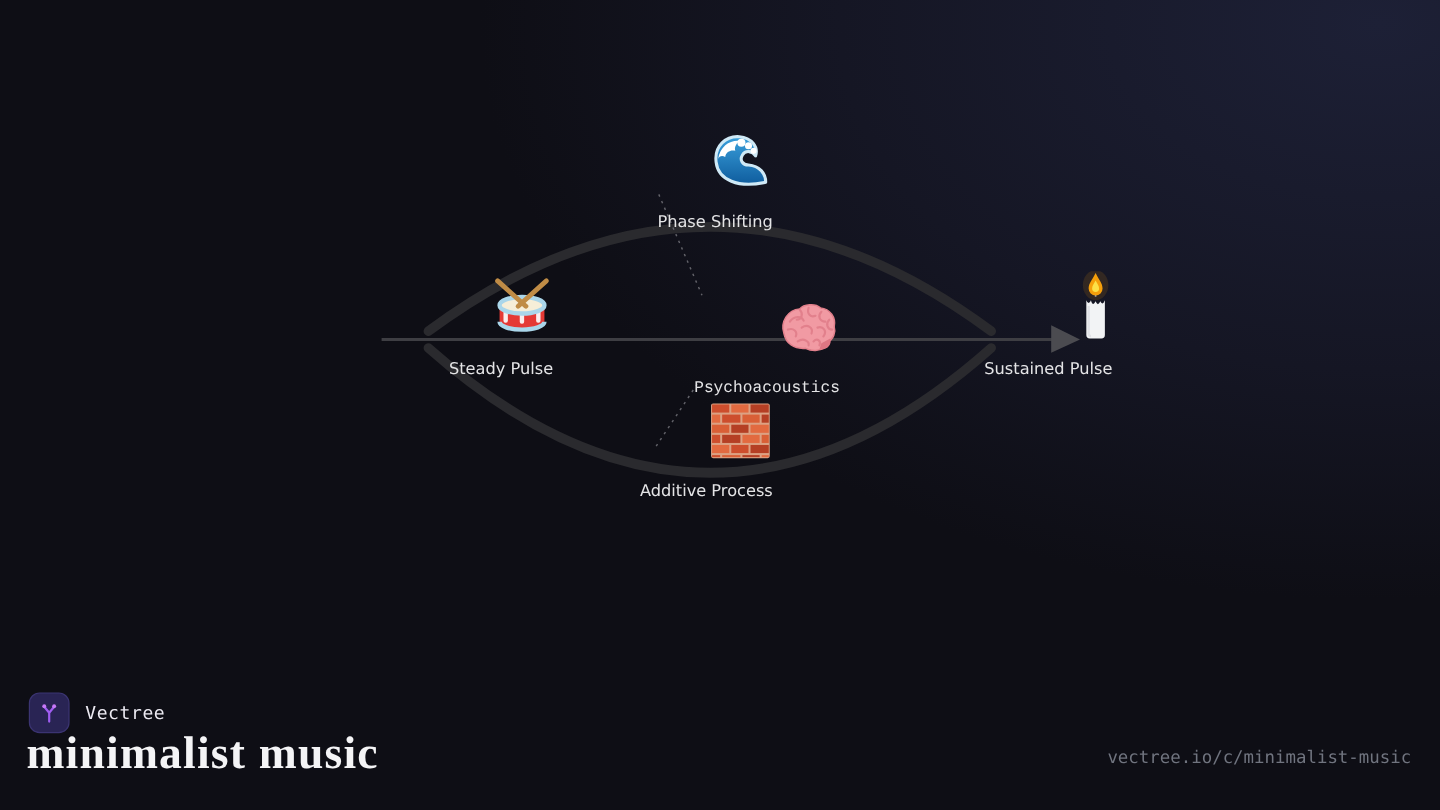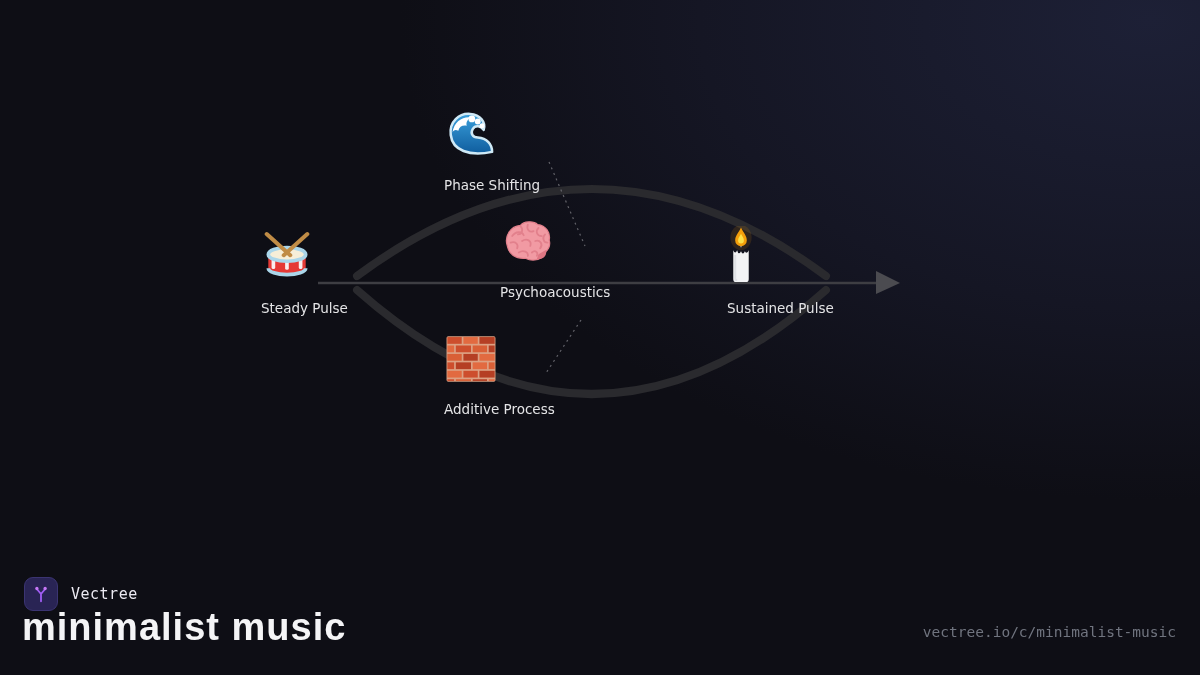--- a/index.html
+++ b/index.html
@@ -2,29 +2,29 @@
 <html><head>
 <meta charset="utf-8">
 <style>
   html,body{margin:0;padding:0;background:#0e0e15;}
   .stage{
     position:relative;width:1200px;height:675px;overflow:hidden;
     background:radial-gradient(1000px 640px at 1150px 20px,#1d2036 0%,#151624 45%,#0e0e15 75%);
     font-family:"DejaVu Sans","Liberation Sans",sans-serif;
   }
   .link-layer{position:absolute;left:0;top:0;width:1200px;height:675px;}
-  .node{position:absolute;display:flex;flex-direction:column;align-items:flex-start;width:200px;}
+  .node{position:absolute;display:flex;flex-direction:column;align-items:flex-end;width:200px;}
   .node .icon{display:flex;align-items:flex-end;justify-content:center;}
   .node-label{font-size:13.5px;line-height:17px;color:#e4e4e6;text-align:center;white-space:nowrap;}
   .brand-row{position:absolute;left:24px;top:577px;display:flex;align-items:center;gap:13px;}
   .badge{width:34px;height:34px;border-radius:9px;background:#292454;border:1px solid #3b3472;
          display:flex;align-items:center;justify-content:center;box-sizing:border-box;}
   .brand-name{font-family:"DejaVu Sans Mono","Liberation Mono",monospace;font-weight:400;
               font-size:15px;color:#eceaf2;letter-spacing:.5px;}
-  .page-title{position:absolute;left:22px;top:606px;font-family:Liberation Sans, sans-serif;
+  .page-title{position:absolute;left:22px;top:606px;font-family:Liberation Serif, serif;
               font-weight:700;font-size:38px;color:#f4f4f6;letter-spacing:1px;white-space:nowrap;}
   .page-url{position:absolute;right:24px;top:624px;font-family:"DejaVu Sans Mono","Liberation Mono",monospace;
             font-size:14.5px;color:#70747f;white-space:nowrap;}
 </style>
 </head>
 <body>
 
 <div class="stage">
 
   <svg class="link-layer" viewBox="0 0 1200 675">
@@ -45,21 +45,21 @@
         <rect x="46.5" y="34" width="4.5" height="14" rx="2" fill="#fdfdfd" opacity=".92"></rect>
         <path d="M9 47 a23 8 0 0 0 46 0" fill="none" stroke="#aad6ea" stroke-width="4.5"></path>
         <ellipse cx="32" cy="30" rx="23" ry="8.5" fill="#f6eed8" stroke="#aad6ea" stroke-width="4.5"></ellipse>
         <path d="M7 5 L36 31" stroke="#c08c46" stroke-width="5" stroke-linecap="round"></path>
         <path d="M57 5 L28 31" stroke="#c08c46" stroke-width="5" stroke-linecap="round"></path>
       </svg>
     </div>
     <div class="node-label" style="margin-top:18px;">Steady Pulse</div>
   </div>
 
-  <div class="node" style="left:500px;top:218px;">
+  <div class="node" style="left:500px;top:250px;font-family:Liberation Mono, monospace;">
     <div class="icon" style="height:46px;">
       <svg width="54" height="46" viewBox="0 0 64 56">
         <path d="M8 34 C4 22 12 10 24 9 C28 4 40 3 45 8 C55 9 61 18 59 27 C61 33 58 40 52 43 L50 48 C44 52 36 52 30 49 C18 50 10 44 8 34 Z" fill="#f19aa3" stroke="#e2808c" stroke-width="1.5"></path>
         <path d="M46 44 L55 39 C57 45 52 51 44 50 Z" fill="#de7683"></path>
         <g fill="none" stroke="#e2808c" stroke-width="2.2" stroke-linecap="round">
           <path d="M14 22 C18 16 26 16 28 21"></path>
           <path d="M24 10 C28 14 26 20 21 20"></path>
           <path d="M33 8 C31 14 35 18 40 16"></path>
           <path d="M46 12 C42 16 44 22 50 22"></path>
           <path d="M54 20 C50 24 52 30 57 30"></path>

